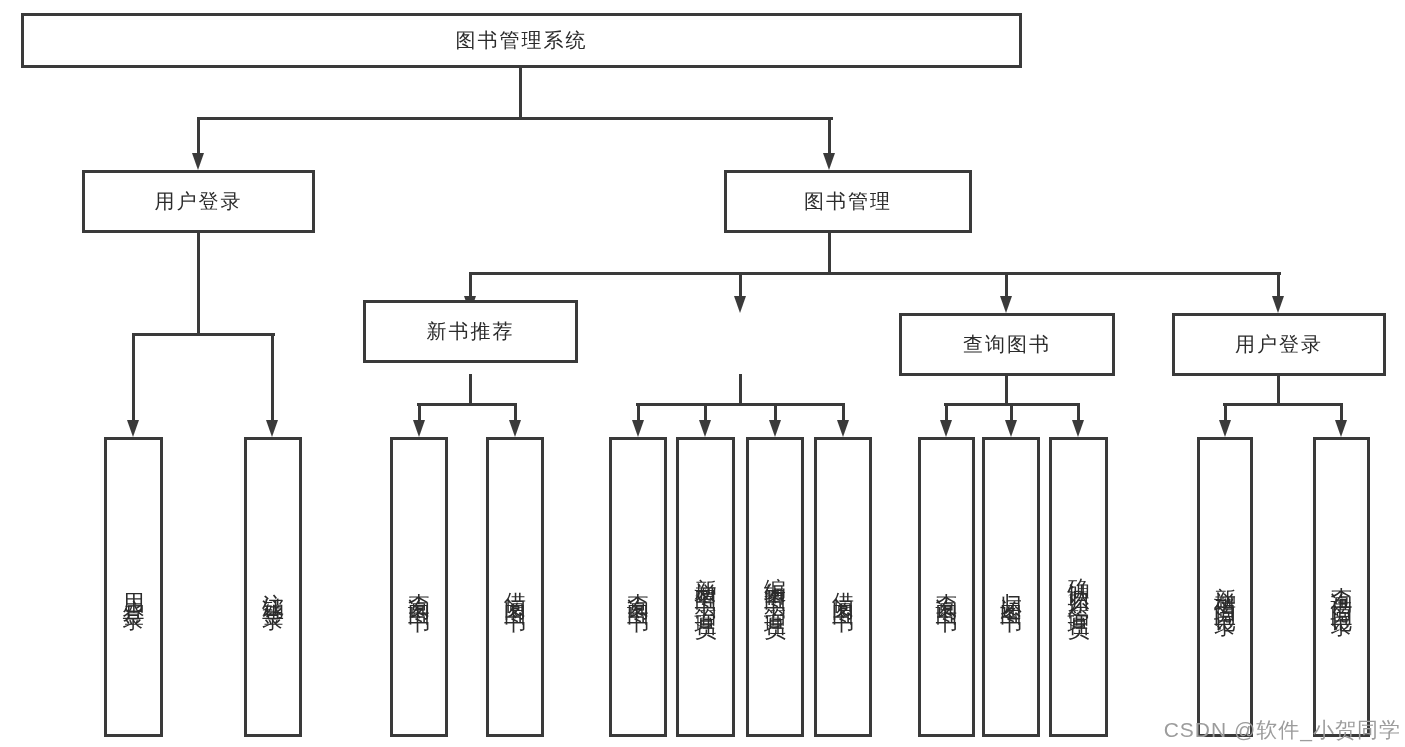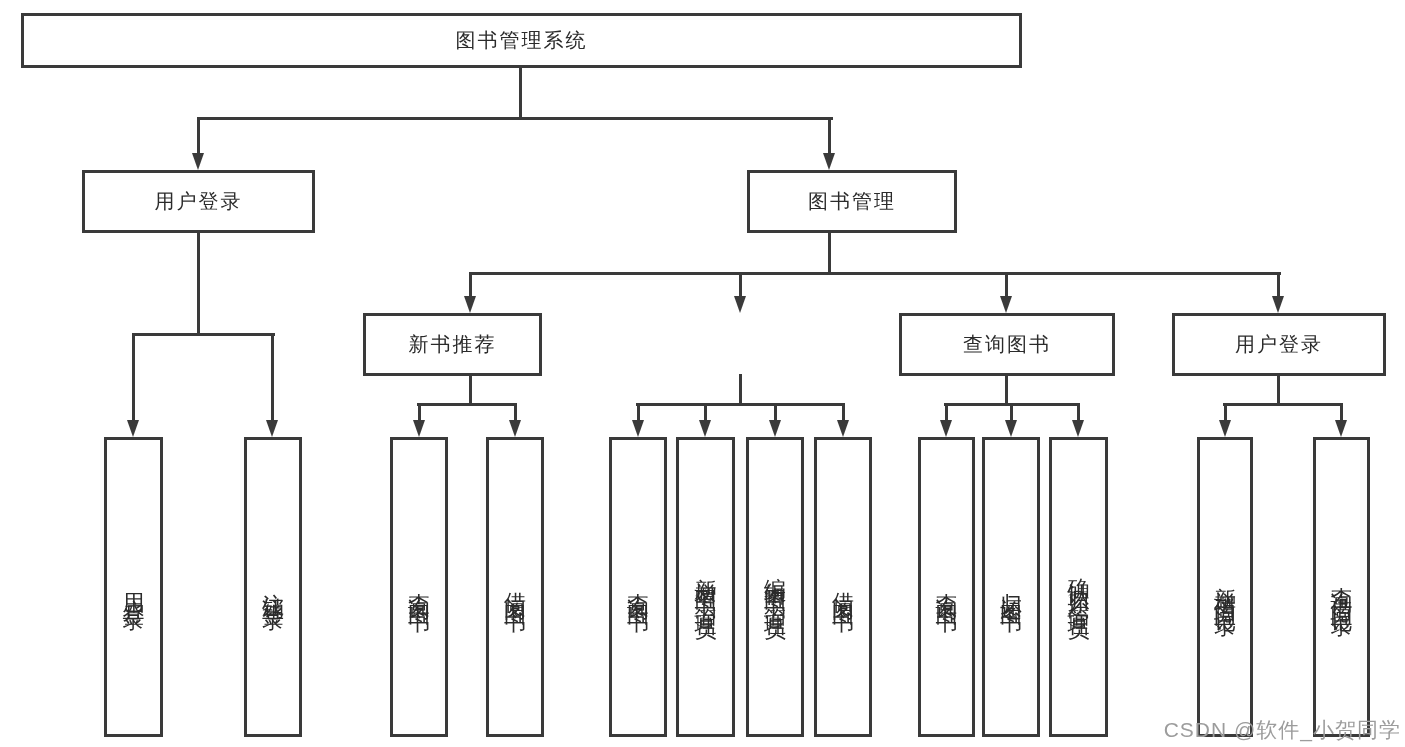--- a/index.html
+++ b/index.html
@@ -90,25 +90,25 @@
   <div class="arrow" style="left:1219px;top:420px"></div>
   <div class="arrow" style="left:1335px;top:420px"></div>
 
   <div class="node" style="left:21px;top:13px;width:1001px;height:55px">
     <span class="lbl">图书管理系统</span>
   </div>
 
   <div class="node" style="left:82px;top:170px;width:233px;height:63px">
     <span class="lbl">用户登录</span>
   </div>
-  <div class="node" style="left:747px;top:170px;width:210px;height:63px">
+  <div class="node" style="left:724px;top:170px;width:248px;height:63px">
     <span class="lbl">图书管理</span>
   </div>
 
-  <div class="node" style="left:363px;top:313px;width:179px;height:63px">
+  <div class="node" style="left:363px;top:300px;width:215px;height:63px">
     <span class="lbl">新书推荐</span>
   </div>
   <div class="node" style="left:899px;top:313px;width:216px;height:63px">
     <span class="lbl">查询图书</span>
   </div>
   <div class="node" style="left:1172px;top:313px;width:214px;height:63px">
     <span class="lbl">用户登录</span>
   </div>
 
   <div class="node leaf" style="left:104px;top:437px;width:59px;height:300px">

